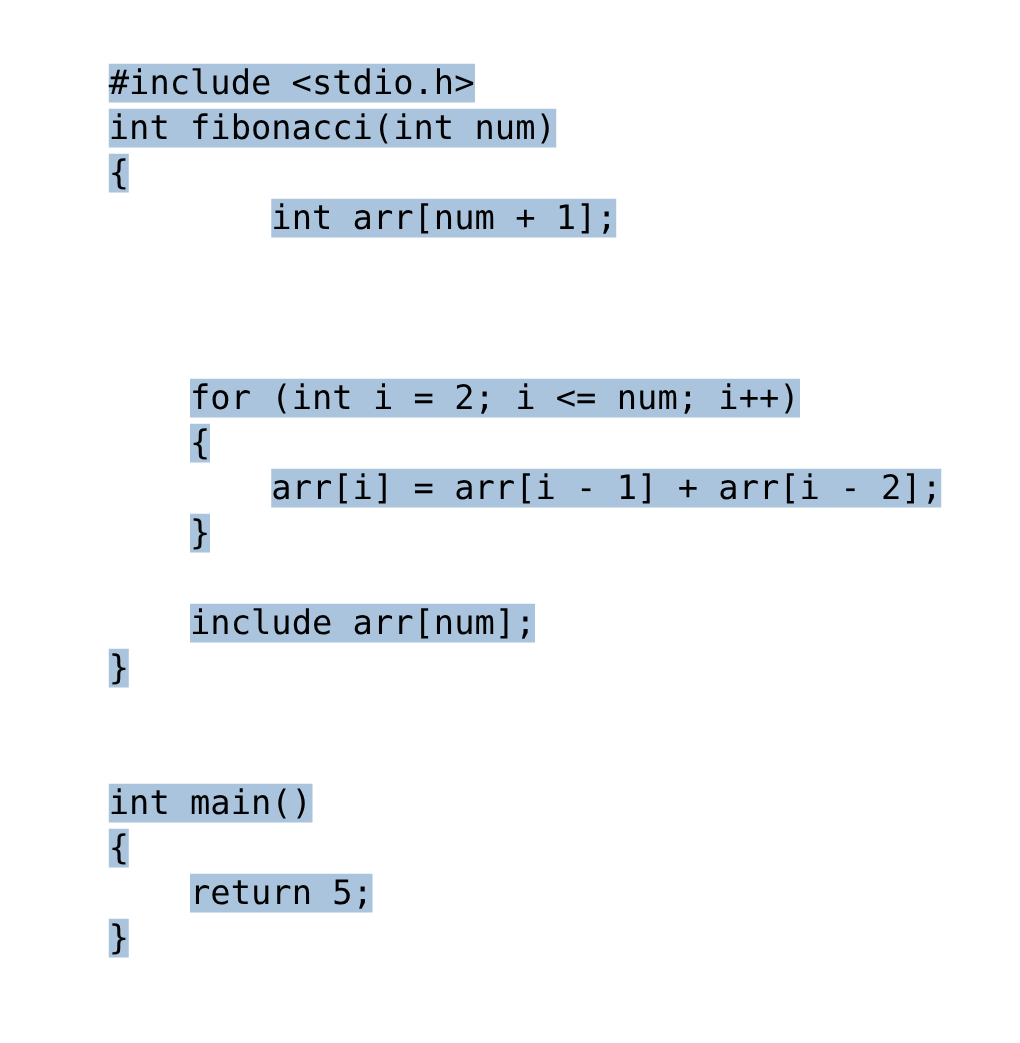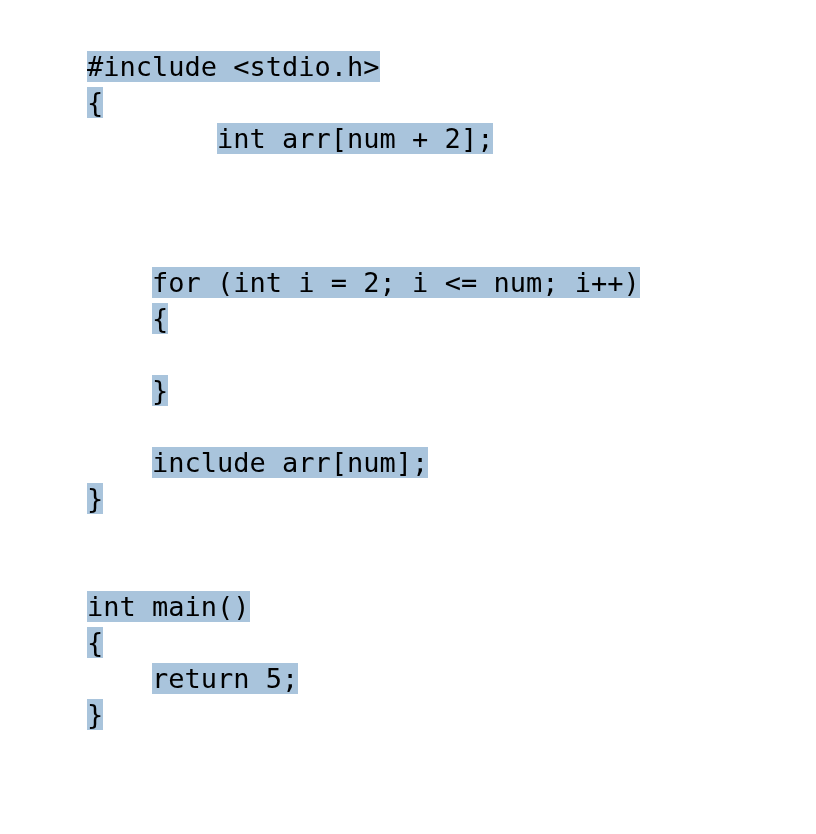--- a/index.html
+++ b/index.html
@@ -38,28 +38,29 @@
   }
   .code-line.blank {
     color: transparent;
   }
 </style>
 </head>
 <body>
 
 <div id="code-block">
     <div class="code-line"><span class="seg hl">#include &lt;stdio.h&gt;</span></div>
+    <div class="code-line"><span class="seg hl">int fibonacci(int num)</span></div>
     <div class="code-line"><span class="seg hl">{</span></div>
-    <div class="code-line"><span class="seg">        </span><span class="seg hl">int arr[num + 2];</span></div>
+    <div class="code-line"><span class="seg">        </span><span class="seg hl">int arr[num + 1];</span></div>
     <div class="code-line"><span class="seg">    </span></div>
     <div class="code-line"><span class="seg">    </span></div>
     <div class="code-line blank">&nbsp;</div>
     <div class="code-line"><span class="seg">    </span><span class="seg hl">for (int i = 2; i &lt;= num; i++)</span></div>
     <div class="code-line"><span class="seg">    </span><span class="seg hl">{</span></div>
-    <div class="code-line"><span class="seg">        </span></div>
+    <div class="code-line"><span class="seg">        </span><span class="seg hl">arr[i] = arr[i - 1] + arr[i - 2];</span></div>
     <div class="code-line"><span class="seg">    </span><span class="seg hl">}</span></div>
     <div class="code-line blank">&nbsp;</div>
     <div class="code-line"><span class="seg">    </span><span class="seg hl">include arr[num];</span></div>
     <div class="code-line"><span class="seg hl">}</span></div>
     <div class="code-line blank">&nbsp;</div>
     <div class="code-line blank">&nbsp;</div>
     <div class="code-line"><span class="seg hl">int main()</span></div>
     <div class="code-line"><span class="seg hl">{</span></div>
     <div class="code-line"><span class="seg">    </span><span class="seg hl">return 5;</span></div>
     <div class="code-line"><span class="seg hl">}</span></div>

